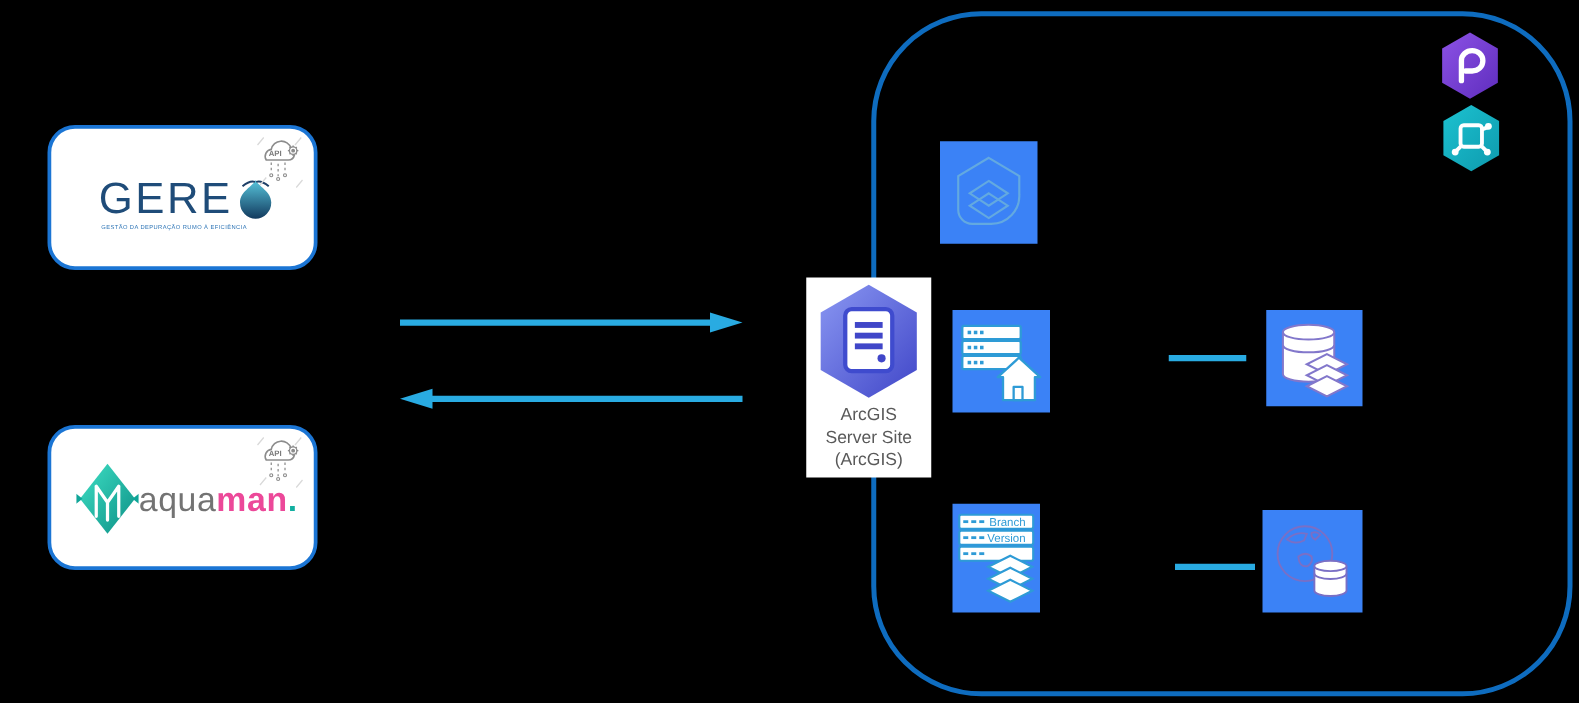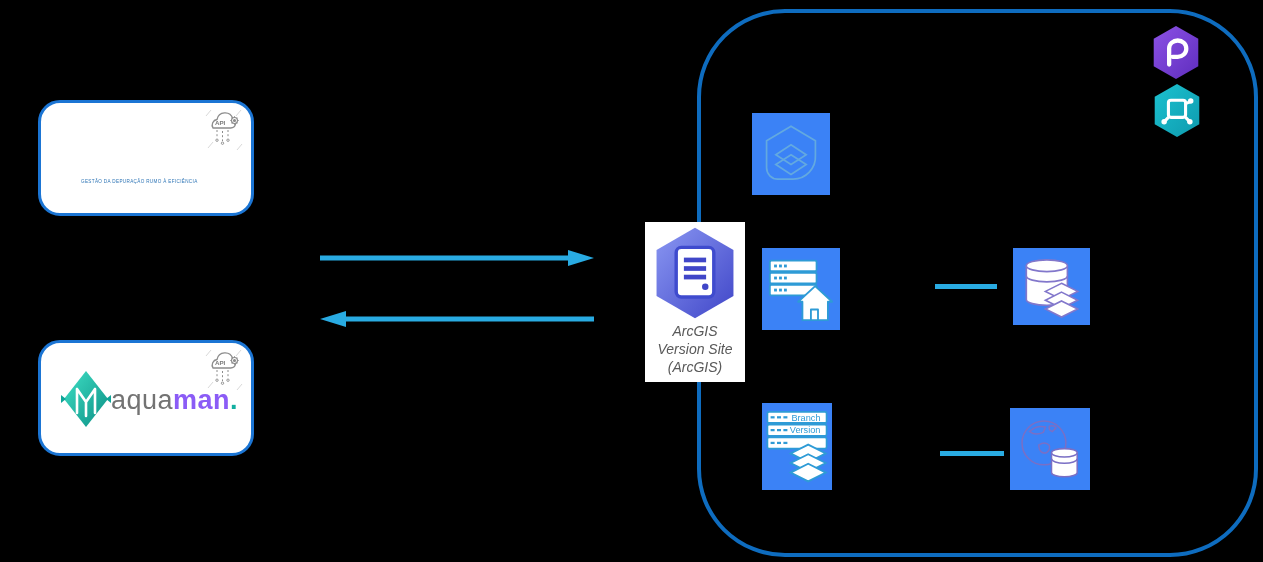--- a/index.html
+++ b/index.html
@@ -18,33 +18,33 @@
   .aqua-card{left:38px;top:340px;}
 
   .gere-row{position:absolute;left:38px;top:38px;display:flex;align-items:flex-end;}
   .gere-text{font-size:35px;font-weight:500;color:#1F4C79;letter-spacing:2px;line-height:34px;}
   .gere-tagline{position:absolute;left:40px;top:76px;font-size:4.6px;letter-spacing:.35px;
                 color:#2E75B6;white-space:nowrap;}
   .api-badge{position:absolute;right:6px;top:5px;}
 
   .aqua-row{position:absolute;left:70px;top:42px;font-size:27px;letter-spacing:.5px;white-space:nowrap;}
   .aqua-part1{color:#737373;font-weight:500;}
-  .aqua-part2{color:#8b5cf6;font-weight:700;}
+  .aqua-part2{color:#ec4899;font-weight:700;}
   .aqua-part3{color:#12AFA0;font-weight:700;}
   .aqua-diamond{position:absolute;left:20px;top:26px;}
 
   
   .arrow{z-index:2;}
   .arrow-right{left:318px;top:249px;}
   .arrow-left{left:318px;top:310px;}
 
   
   .server-card{left:645px;top:222px;width:100px;height:160px;background:#fff;z-index:2;
                display:flex;flex-direction:column;align-items:center;}
-  .server-label{margin-top:2px;text-align:center;font-size:14px;line-height:18px;color:#595959;font-style:italic;}
+  .server-label{margin-top:2px;text-align:center;font-size:14px;line-height:18px;color:#595959;}
 
   
   .icon-card{background:#3b82f6;z-index:2;display:flex;align-items:center;justify-content:center;}
   .ic1{left:752px;top:113px;width:78px;height:82px;}
   .ic2{left:762px;top:248px;width:78px;height:82px;}
   .ic3{left:762px;top:403px;width:70px;height:87px;}
   .ic4{left:1013px;top:248px;width:77px;height:77px;}
   .ic5{left:1010px;top:408px;width:80px;height:82px;}
 
   
@@ -58,20 +58,33 @@
   .badge-un{left:1153px;top:83px;}
 </style>
 </head>
 <body>
 
 <div class="stage">
 
   <div class="abs boundary"></div>
 
   <div class="abs app-card gere-card">
+    <div class="gere-row">
+      <span class="gere-text">GERE</span>
+      <svg width="27" height="35" viewBox="0 0 27 35" style="margin-left:5px">
+        <defs>
+          <linearGradient id="dropg" x1="0" y1="0" x2="0" y2="1">
+            <stop offset="0" stop-color="#58C5DC"></stop>
+              <stop offset="1" stop-color="#123A5E"></stop>
+          </linearGradient>
+        </defs>
+        <path d="M13.5 3 C15.5 8 26 12 26 21 A12.5 13 0 0 1 1 21 C1 12 11.5 8 13.5 3 Z" fill="url(#dropg)"></path>
+        <path d="M3 8 Q9 3 13 4.5 M24 8 Q18 3 14 4.5" stroke="#1F4068" stroke-width="1.6" fill="none"></path>
+      </svg>
+    </div>
     <div class="gere-tagline">GESTÃO DA DEPURAÇÃO RUMO À EFICIÊNCIA</div>
     <svg class="api-badge" width="42" height="44" viewBox="0 0 42 44">
       <g stroke="#D9D9D9" stroke-width="1">
           <path d="M3 8 L8 2 M33 8 L38 2 M5 40 L10 34 M34 42 L39 36" fill="none"></path>
         </g>
       <path d="M10 20 h17.5 a5 5 0 0 0 2.3 -9.5 a8.2 8.2 0 0 0 -15.8 1 a5.6 5.6 0 0 0 -4 8.5 z" fill="#fff" stroke="#8C8C8C" stroke-width="1.3"></path>
       <text x="12" y="16.5" font-size="6.2" fill="#7A7A7A" font-weight="bold">API</text>
       <g stroke="#8C8C8C" stroke-width="1.1" fill="#fff">
         <circle cx="31.5" cy="12.5" r="3"></circle>
         <path d="M31.5 8.3 v1.2 M31.5 15.5 v1.2 M27.3 12.5 h1.2 M34.5 12.5 h1.2 M28.6 9.6 l.9 .9 M33.5 14.5 l.9 .9 M34.4 9.6 l-.9 .9 M29.5 14.5 l-.9 .9"></path>
@@ -147,21 +160,21 @@
       </defs>
       <polygon points="50,2 95,28 95,82 50,108 5,82 5,28" fill="url(#hexg)"></polygon>
       <rect x="28" y="25" width="44" height="58" rx="6" fill="#fff" stroke="#3F4BCE" stroke-width="4"></rect>
       <rect x="37" y="37" width="26" height="5.5" fill="#4046C8"></rect>
       <rect x="37" y="47" width="26" height="5.5" fill="#4046C8"></rect>
       <rect x="37" y="57" width="26" height="5.5" fill="#4046C8"></rect>
       <circle cx="62" cy="71" r="3.8" fill="#4046C8"></circle>
     </svg>
     <div class="server-label">
       <div>ArcGIS</div>
-      <div>Version Site</div>
+      <div>Server Site</div>
       <div>(ArcGIS)</div>
     </div>
   </div>
 
   <div class="abs icon-card ic1">
     <svg width="66" height="70" viewBox="0 0 100 100">
       <g stroke="#63A9E0" stroke-width="2.6" fill="none">
         <path d="M50 8 L87 30 L87 52 A34 34 0 0 1 53 88 L30 88 A17 17 0 0 1 13 71 L13 30 Z"></path>
         <polygon points="50,36 73,51 50,66 27,51"></polygon>
         <polygon points="50,51 73,66 50,81 27,66"></polygon>

